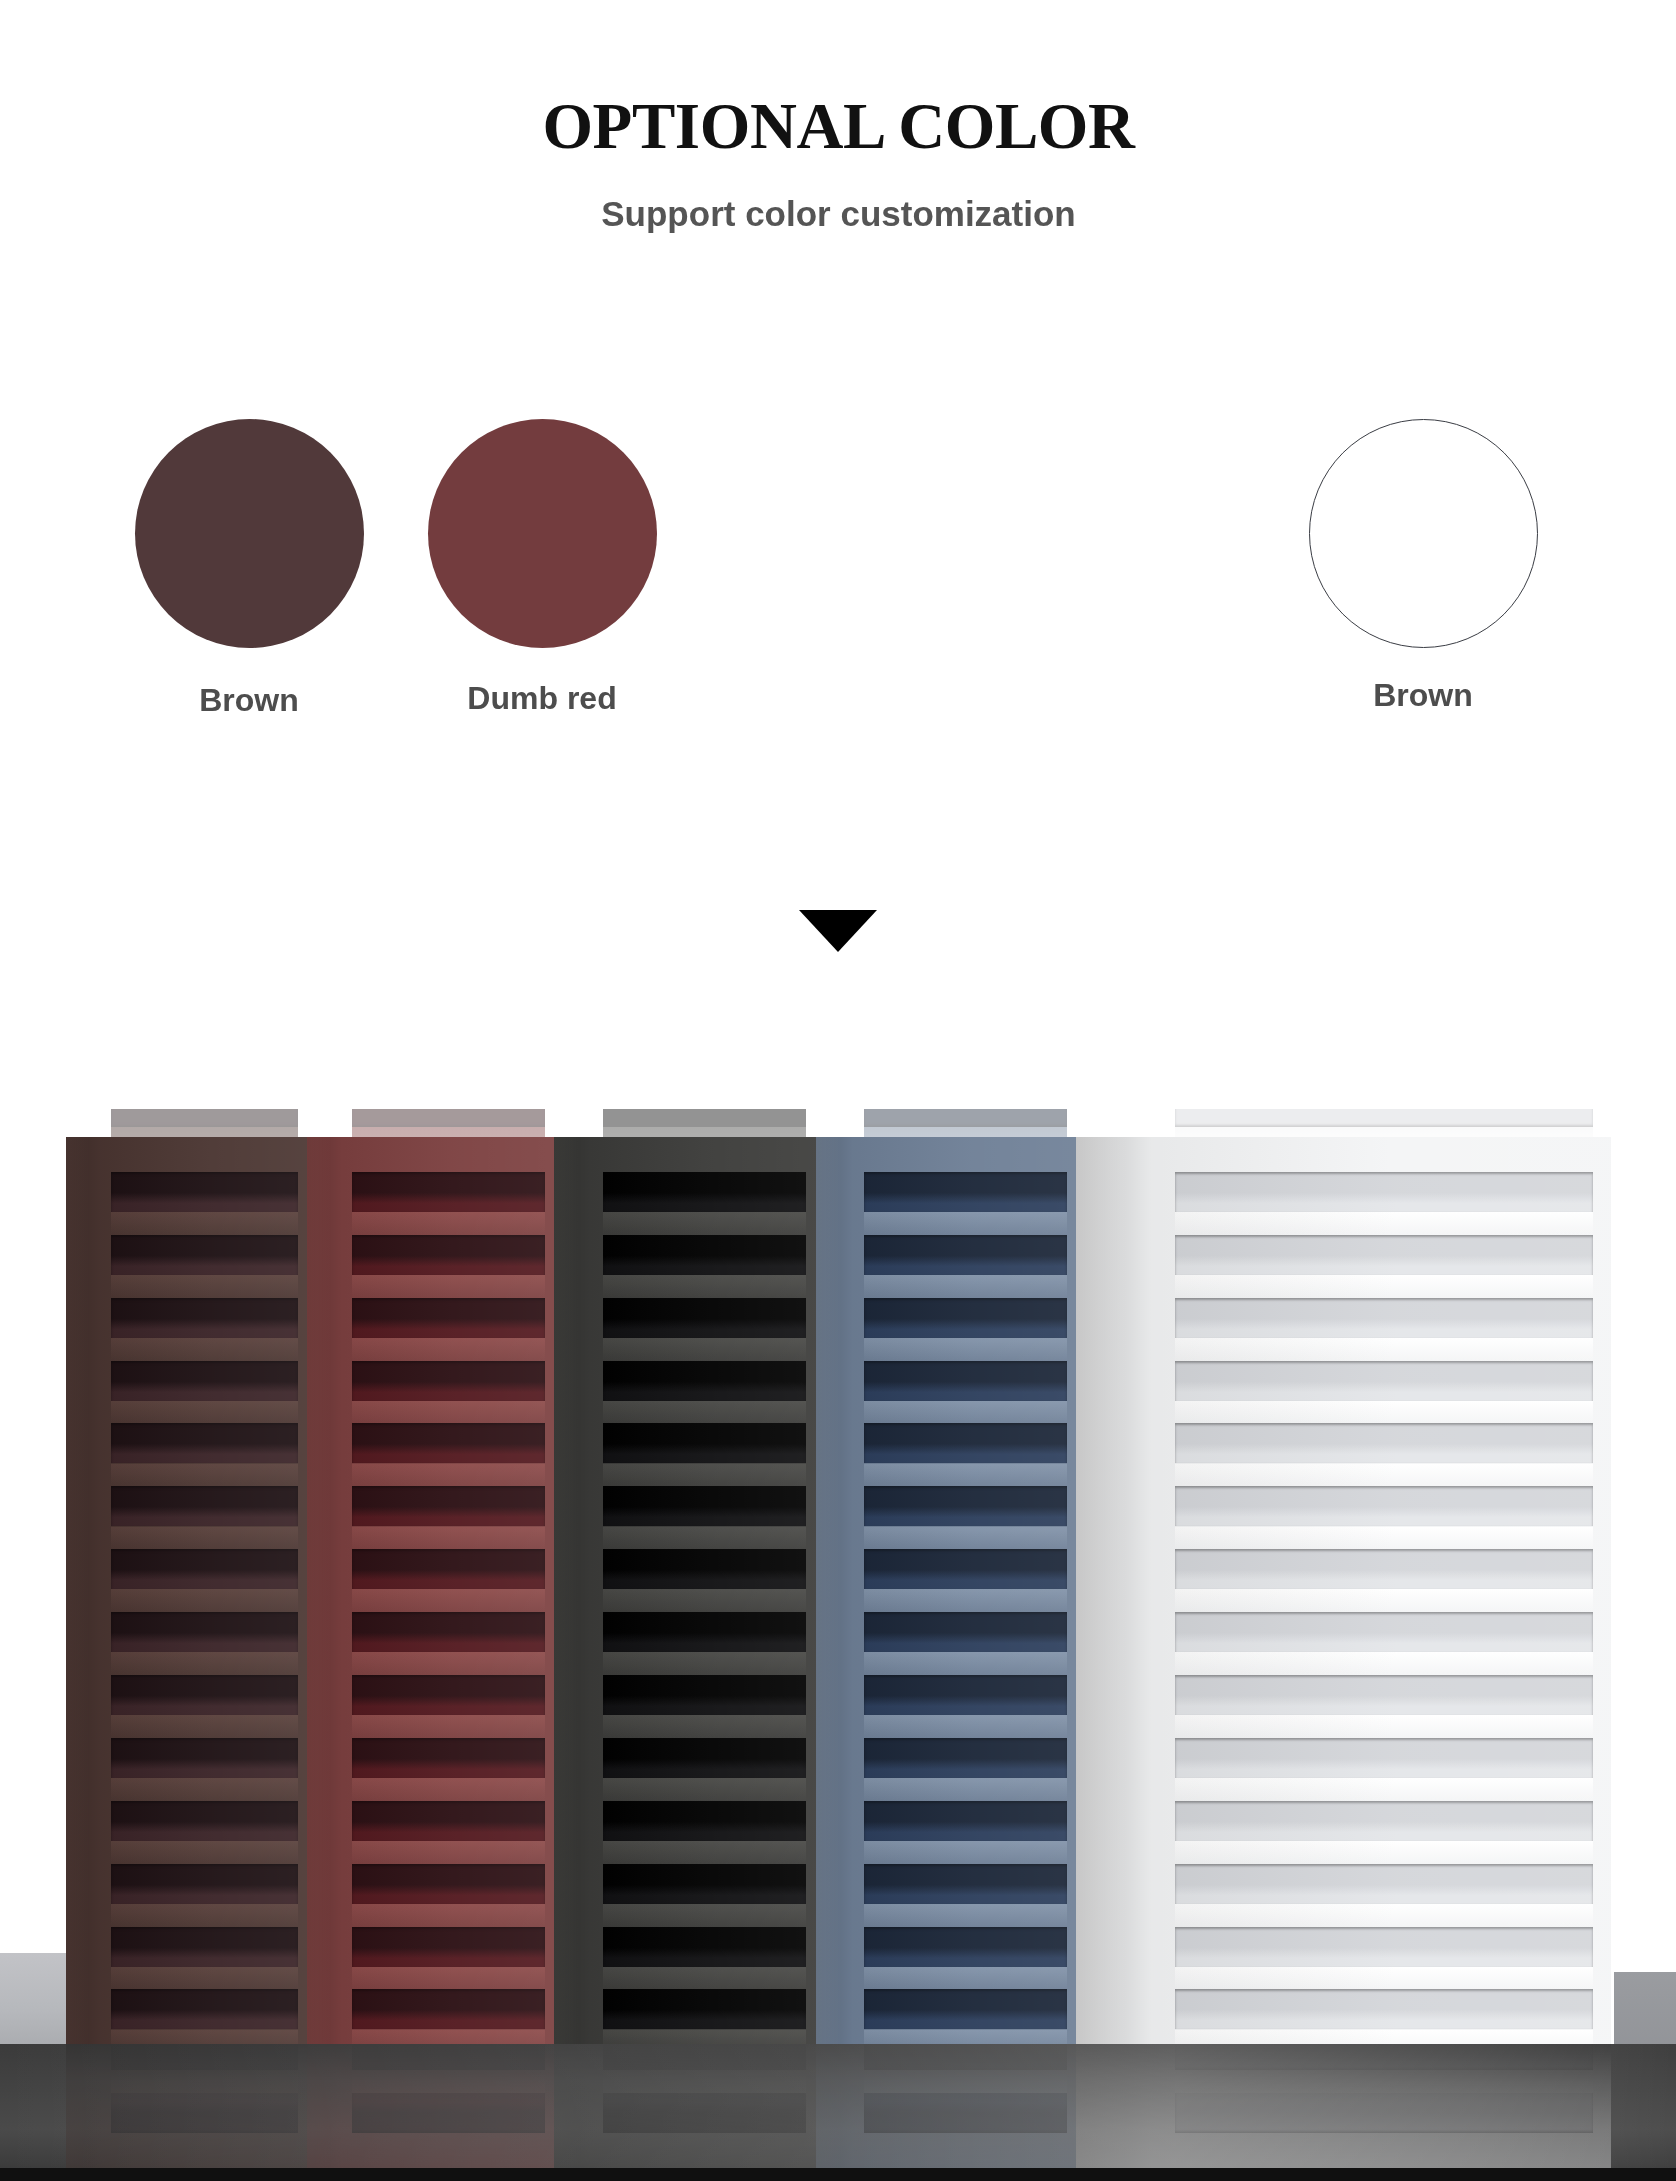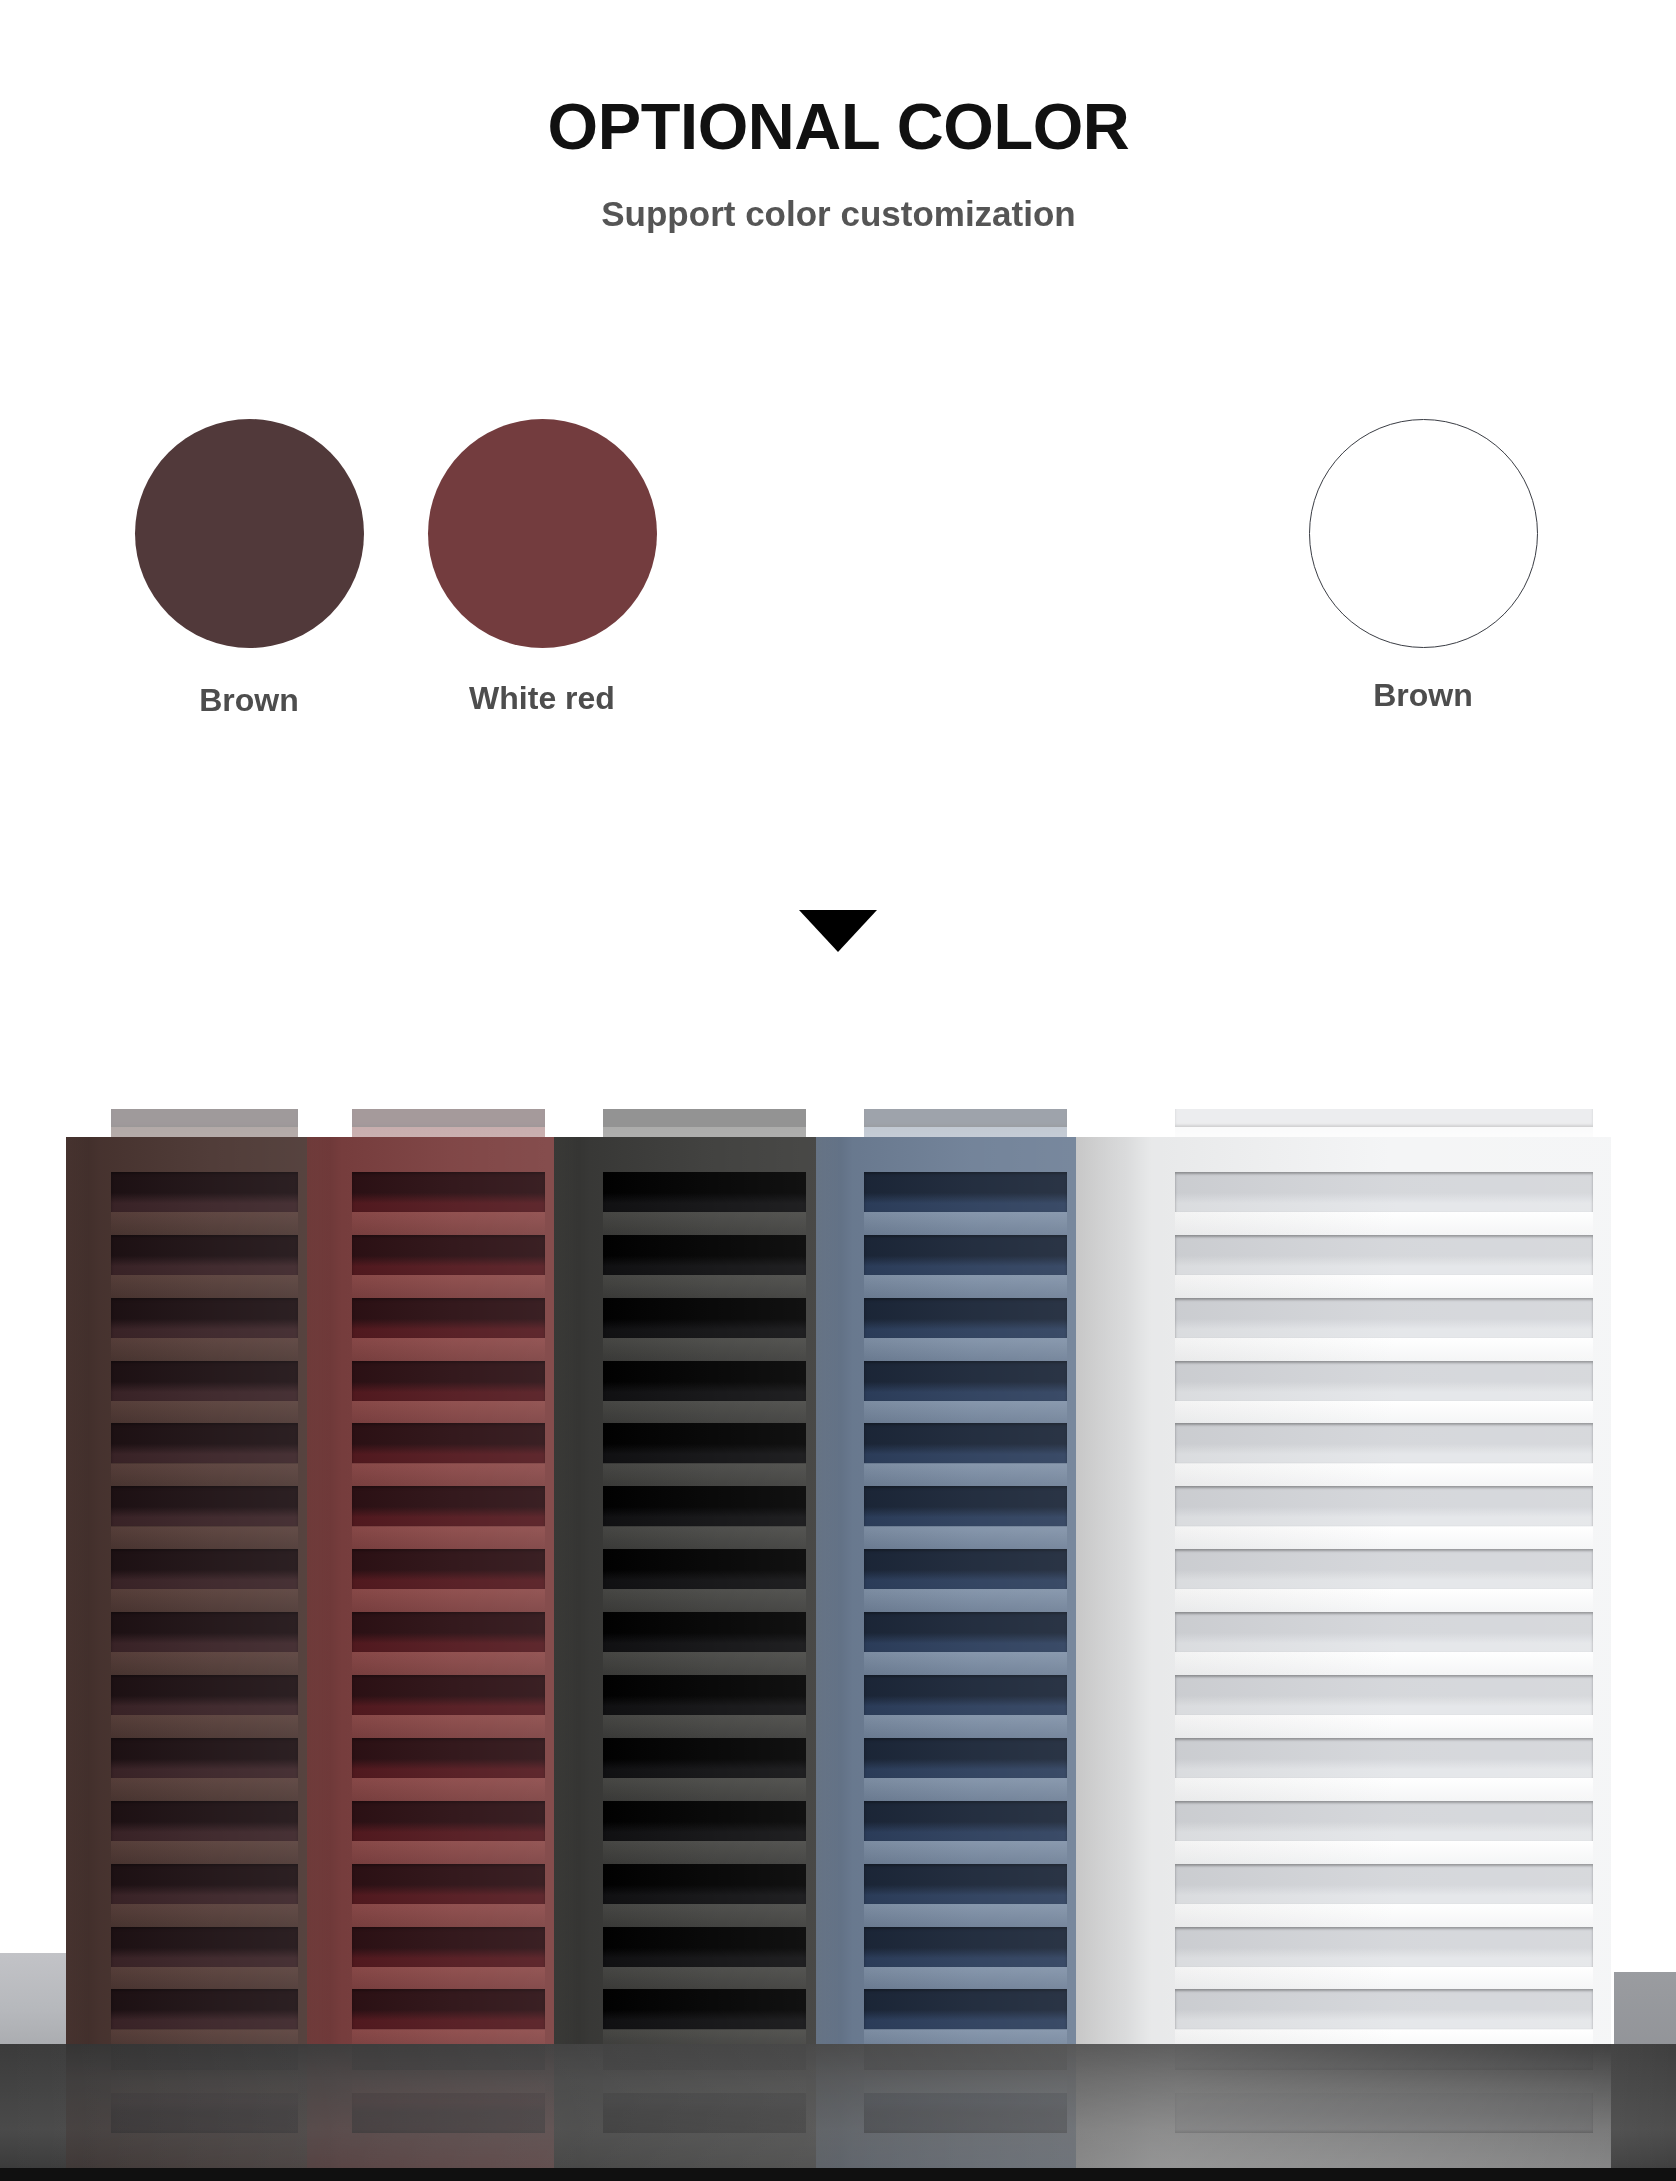--- a/index.html
+++ b/index.html
@@ -28,21 +28,21 @@
     text-align: center;
   }
   .main-title {
     margin: 0;
     padding-top: 94px;
     font-size: 65px;
     line-height: 1.0;
     font-weight: 700;
     letter-spacing: -0.4px;
     color: #111111;
-    font-family: Liberation Sans, sans-serif;
+    font-family: Liberation Serif, serif;
   }
   .sub-title {
     margin: 0;
     padding-top: 37px;
     font-size: 35px;
     line-height: 1.0;
     font-weight: 700;
     color: #555555;
     font-family: "Liberation Sans", sans-serif;
   }
@@ -192,21 +192,21 @@
 
   <div class="swatch-row">
 
     <div class="swatch-item" id="sw0" style="left: 0px;">
       <div class="swatch-circle" id="swc0" style="background: rgb(81, 57, 58);"></div>
       <div class="swatch-label" id="swl0" style="margin-top: 35px;">Brown</div>
     </div>
 
     <div class="swatch-item" id="sw1" style="left: 293px;">
       <div class="swatch-circle" id="swc1" style="background: rgb(115, 60, 62);"></div>
-      <div class="swatch-label" id="swl1" style="margin-top: 33px;">White red</div>
+      <div class="swatch-label" id="swl1" style="margin-top: 33px;">Dumb red</div>
     </div>
 
 
 
     <div class="swatch-item" id="sw4" style="left: 1174px;">
       <div class="swatch-circle" id="swc4" style="background: rgb(255, 255, 255); border: 1.7px solid rgb(58, 61, 68);"></div>
       <div class="swatch-label" id="swl4" style="margin-top: 30px;">Brown</div>
     </div>
 
   </div>

